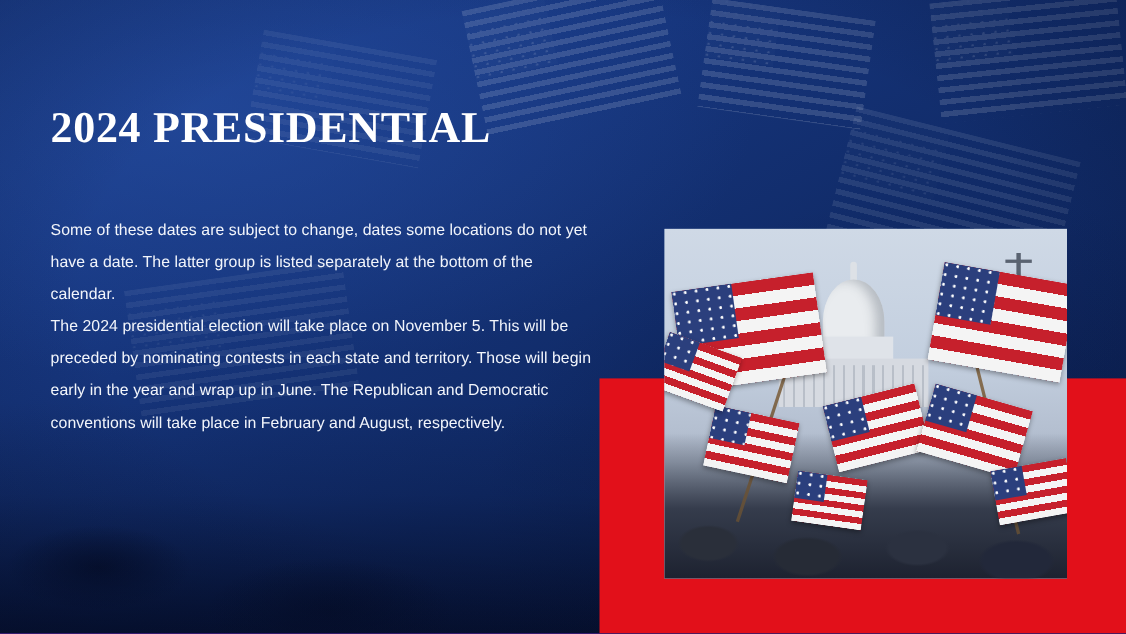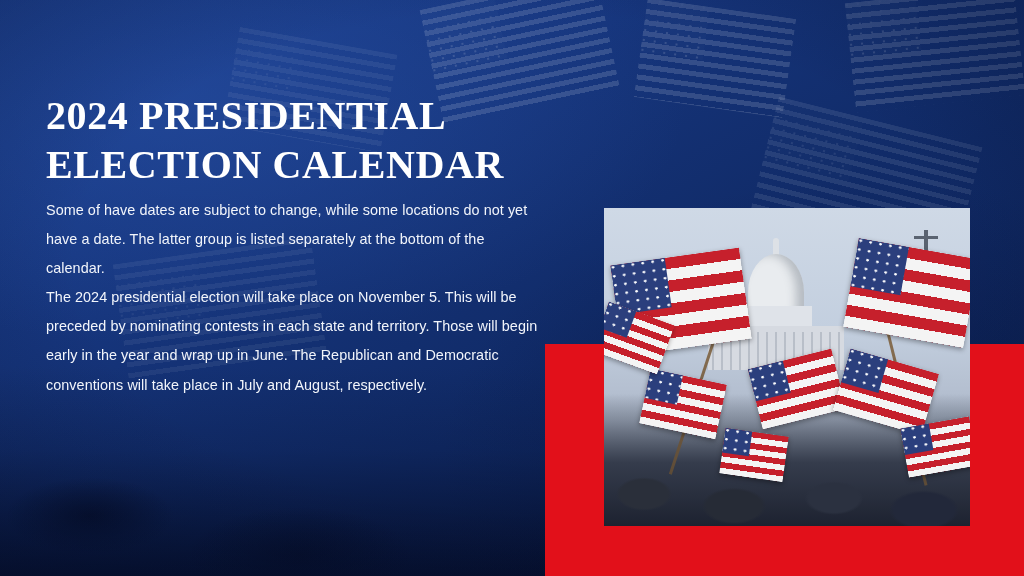--- a/index.html
+++ b/index.html
@@ -280,26 +280,25 @@
     <div class="canton" data-name="flag-canton"></div>
   </div>
 
   <div class="bg-crowd" data-name="background-crowd-silhouette"></div>
   <div class="bg-vignette" data-name="background-vignette"></div>
 
   <div class="red-block" data-name="red-accent-block"></div>
 
   <div class="title" data-name="page-title">
     <div data-name="page-title-line-1">2024 PRESIDENTIAL</div>
-    <div data-name="page-title-line-2">ELECTION CALENDAR</div>
   </div>
 
   <div class="body-copy" data-name="body-text">
-    <p data-name="paragraph-1">Some of have dates are subject to change, while some locations do not yet have a date. The latter group is listed separately at the bottom of the calendar.</p>
-    <p data-name="paragraph-2">The 2024 presidential election will take place on November 5. This will be preceded by nominating contests in each state and territory.  Those will begin early in the year and wrap up in June.  The Republican and Democratic conventions will take place in July and August, respectively.</p>
+    <p data-name="paragraph-1">Some of these dates are subject to change, dates some locations do not yet have a date. The latter group is listed separately at the bottom of the calendar.</p>
+    <p data-name="paragraph-2">The 2024 presidential election will take place on November 5. This will be preceded by nominating contests in each state and territory.  Those will begin early in the year and wrap up in June.  The Republican and Democratic conventions will take place in February and August, respectively.</p>
   </div>
 
   <div class="photo" data-name="capitol-crowd-photo">
     <div class="photo-sky" data-name="photo-sky"></div>
 
     <div class="capitol" data-name="us-capitol-building">
       <div class="spire" data-name="capitol-spire"></div>
       <div class="dome" data-name="capitol-dome"></div>
       <div class="drum" data-name="capitol-drum"></div>
       <div class="base" data-name="capitol-base"></div>

